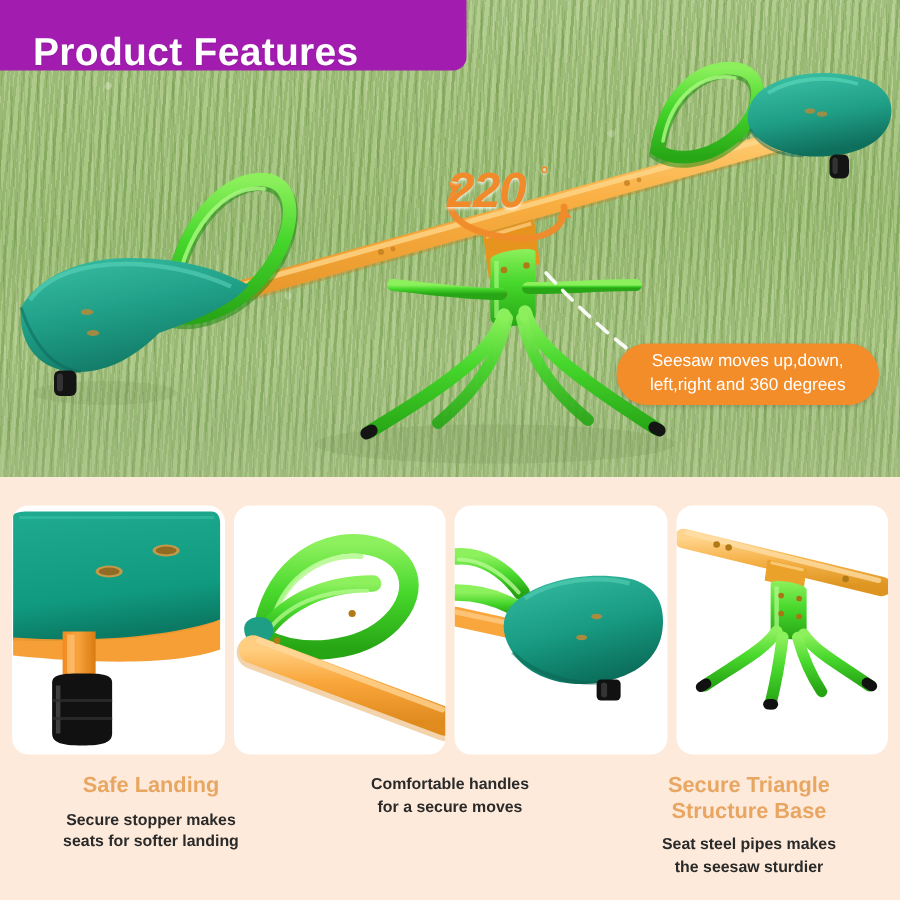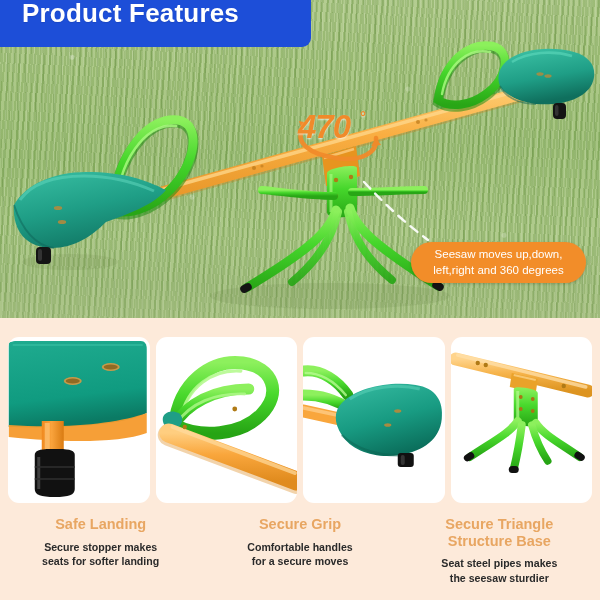--- a/index.html
+++ b/index.html
@@ -31,22 +31,22 @@
       repeating-linear-gradient(-92deg, rgba(70,110,40,.14) 0 1px, transparent 1px 9px);
   }
   .grass-shadow{
     position:absolute;left:0;right:0;bottom:0;height:86px;
     background:linear-gradient(180deg, rgba(120,150,90,0) 0%, rgba(120,150,90,.16) 60%, rgba(150,175,115,.30) 100%);
   }
 
   
   .banner{
     position:absolute;left:0;top:0;width:311px;height:47px;
-    background:#1d4ed8;border-bottom-right-radius:9px;
-    display:flex;align-items:flex-start;
+    background:#a21caf;border-bottom-right-radius:9px;
+    display:flex;align-items:flex-end;
   }
   .banner-title{
     color:#fff;font-size:26px;font-weight:bold;letter-spacing:.2px;
     padding-left:22px;line-height:1;
     text-shadow:0 1px 1px rgba(0,0,0,.10);
   }
 
   
   .seesaw{position:absolute;left:0;top:0;width:600px;height:318px;}
 
@@ -63,21 +63,20 @@
     font-size:15px;font-weight:bold;color:#f08a2a;
     text-shadow:0 1px 2px rgba(255,255,255,.75);
   }
 
   
   .callout{
     position:absolute;left:411px;top:229px;width:175px;height:41px;
     background:#f28d29;border-radius:21px;
     display:flex;align-items:center;justify-content:center;
     box-shadow:0 1px 3px rgba(0,0,0,.18);
-    margin-top:13px;
   }
   .callout-text{
     color:#fff;font-size:11.5px;line-height:1.32;text-align:center;
     padding:0 9px;
   }
 
   
   .panels{
     position:absolute;left:0;top:318px;width:600px;height:200px;
     display:flex;gap:6px;padding:19px 8px 0 8px;box-sizing:border-box;
@@ -219,21 +218,21 @@
     <div class="banner">
       <div class="banner-title">Product Features</div>
     </div>
 
     <div class="badge360">
       <svg viewBox="0 0 92 66" style="position:absolute;left:0;top:0;width:92px;height:66px;">
         <path d="M10 26 C4 38, 16 50, 44 54 C70 58, 86 48, 84 34" fill="none" stroke="#f08a2a" stroke-width="4.5" stroke-linecap="round" opacity=".95"></path>
         <path d="M84 34 L79 42 L89 41 Z" fill="#f08a2a"></path>
         <path d="M10 26 L16 19 L7 17 Z" fill="#f08a2a"></path>
       </svg>
-      <div class="txt">470</div>
+      <div class="txt">220</div>
       <div class="deg">°</div>
     </div>
 
     <div class="callout">
       <div class="callout-text">
         <span>Seesaw moves up,down,</span><br>
         <span>left,right and 360 degrees</span>
       </div>
     </div>
   </div>
@@ -372,21 +371,20 @@
 
     <div class="cap">
       <div class="cap-title">Safe Landing</div>
       <div class="cap-body">
         <span>Secure stopper makes</span><br>
         <span>seats for softer landing</span>
       </div>
     </div>
 
     <div class="cap">
-      <div class="cap-title">Secure Grip</div>
       <div class="cap-body">
         <span>Comfortable handles</span><br>
         <span>for a secure moves</span>
       </div>
     </div>
 
 
     <div class="cap">
       <div class="cap-title">
         <span>Secure Triangle</span><br>

